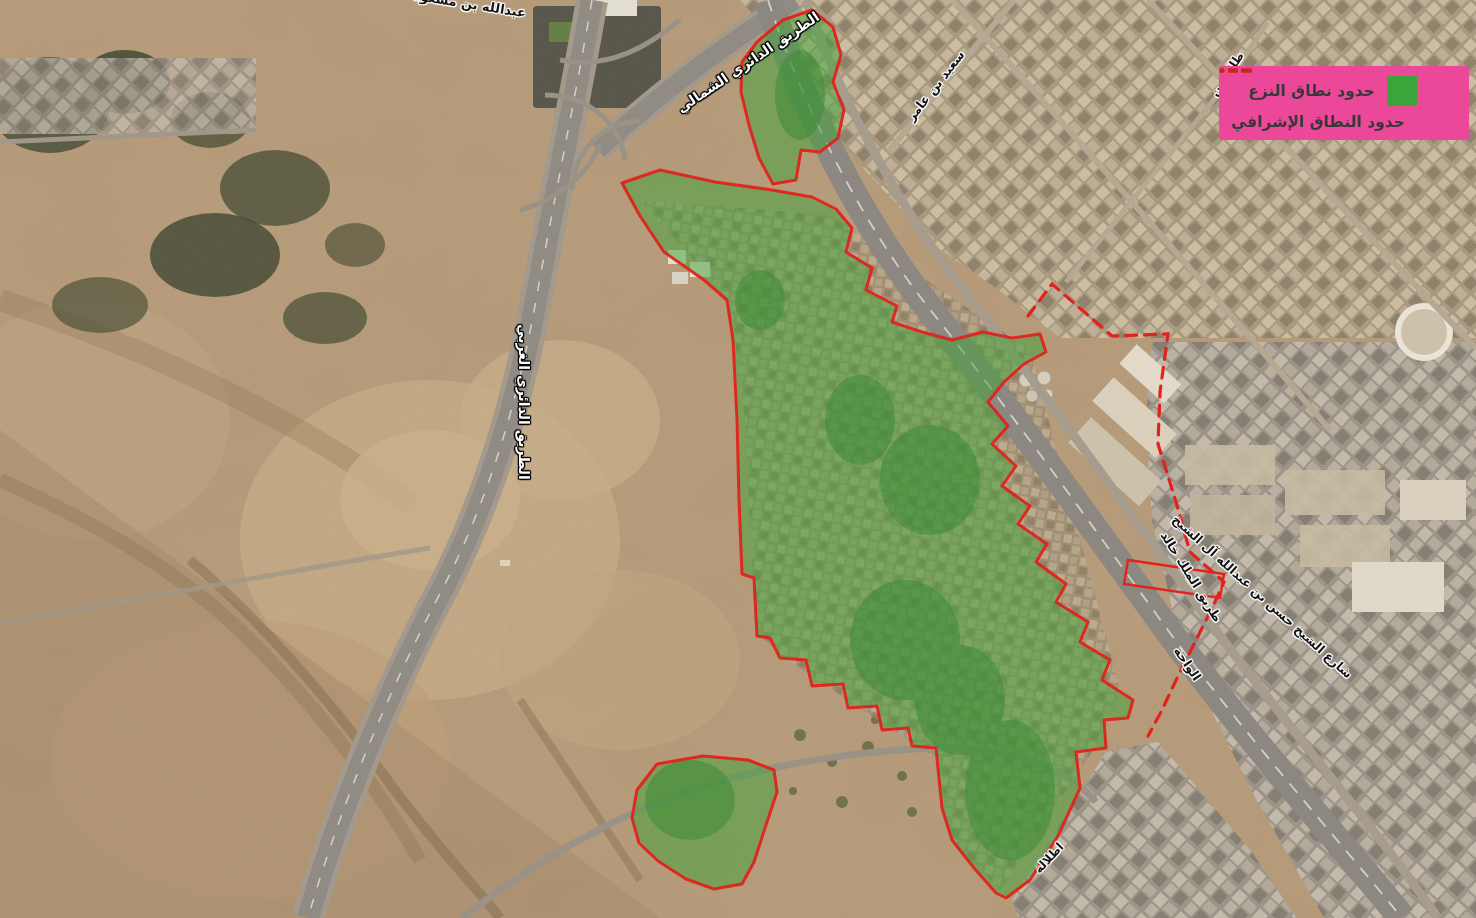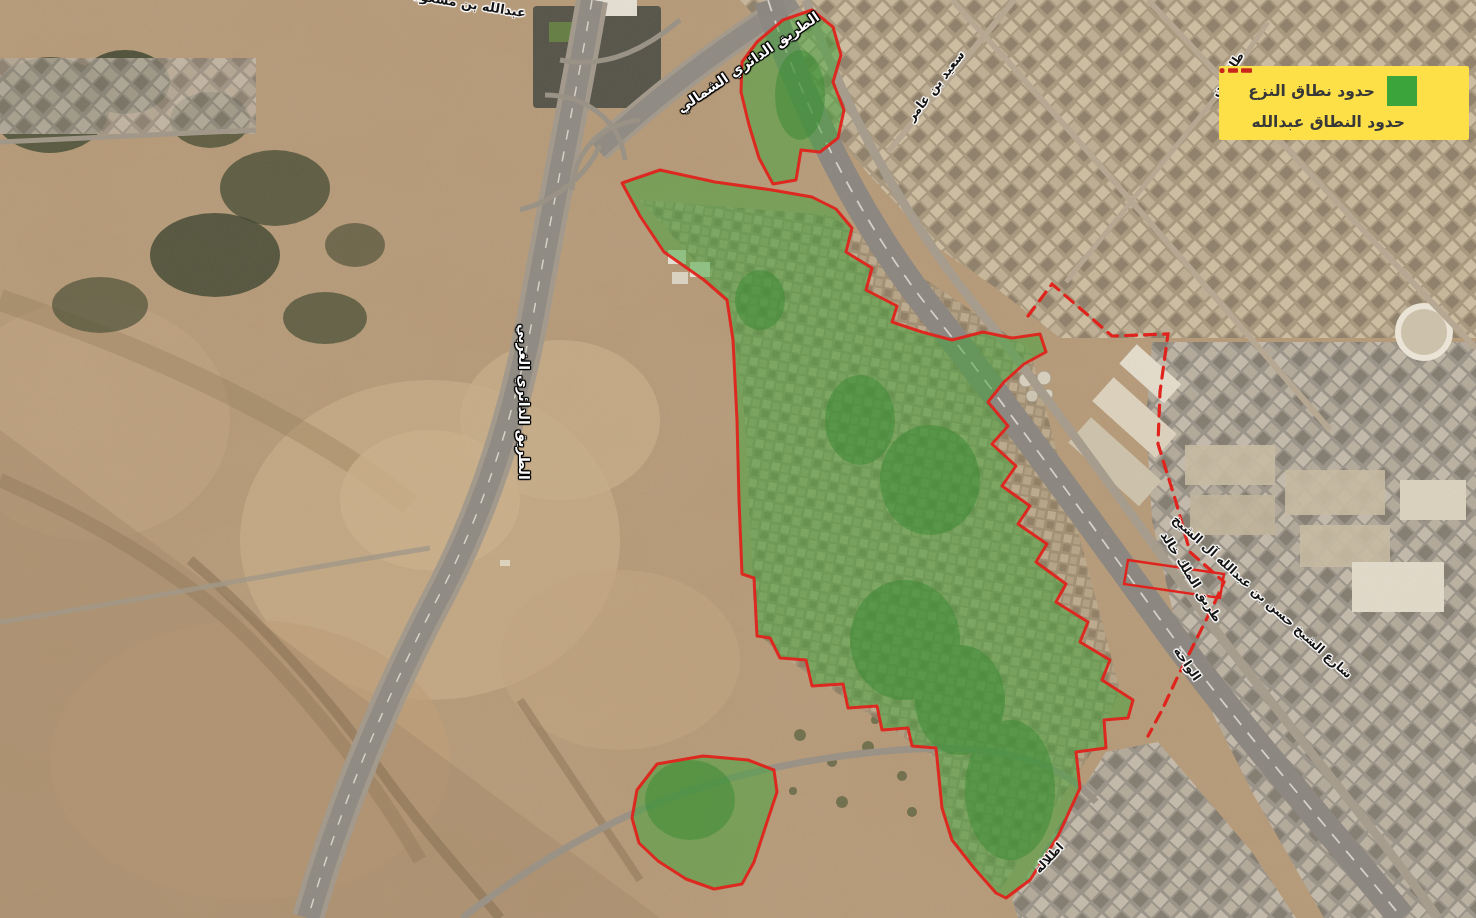--- a/index.html
+++ b/index.html
@@ -19,21 +19,21 @@
                 -1px -1px 1px #fff,1px 1px 1px #fff,-1px 1px 1px #fff,1px -1px 1px #fff;
   }
   .lbl.light{
     color:#fdfdfd;
     text-shadow:-1px 0 1px #000,1px 0 1px #000,0 -1px 1px #000,0 1px 1px #000,
                 -1px -1px 1px #000,1px 1px 1px #000,-1px 1px 1px #000,1px -1px 1px #000;
   }
   
   .legend{
     position:absolute;left:1219px;top:66px;width:250px;height:74px;
-    background:#fde047;z-index:3;display:flex;flex-direction:column;
+    background:#ec4899;z-index:3;display:flex;flex-direction:column;
     justify-content:center;gap:7px;border-radius:2px;
   }
   .legend-row{
     display:flex;align-items:center;justify-content:flex-end;
     gap:12px;padding-right:52px;
   }
   .legend-label{
     font-size:15.5px;font-weight:bold;color:#383838;direction:rtl;white-space:nowrap;
   }
   .swatch{
@@ -225,21 +225,21 @@
   <div class="lbl dark" style="left:1187px;top:664px;font-size:12.5px;transform:translate(-50%,-50%) rotate(56deg);">الواحة</div>
 
   <div class="lbl dark" style="left:1049px;top:858px;font-size:12px;transform:translate(-50%,-50%) rotate(-47deg);">اطلالة</div>
 
   <div class="legend">
     <div class="legend-row">
       <span class="legend-label">حدود نطاق النزع</span>
       <span class="swatch"></span>
     </div>
     <div class="legend-row">
-      <span class="legend-label">حدود النطاق عبدالله</span>
+      <span class="legend-label">حدود النطاق الإشرافي</span>
       <span class="dash-symbol">
         <svg width="34" height="9" viewBox="0 0 34 9">
           <circle cx="3" cy="4.5" r="2.6" fill="var(--legend-red,#c9251d)"></circle>
           <rect x="9" y="2.2" width="10" height="4.6" rx="1" fill="var(--legend-red,#c9251d)"></rect>
           <rect x="22" y="2.2" width="11" height="4.6" rx="1" fill="var(--legend-red,#c9251d)"></rect>
         </svg>
       </span>
     </div>
   </div>
 

